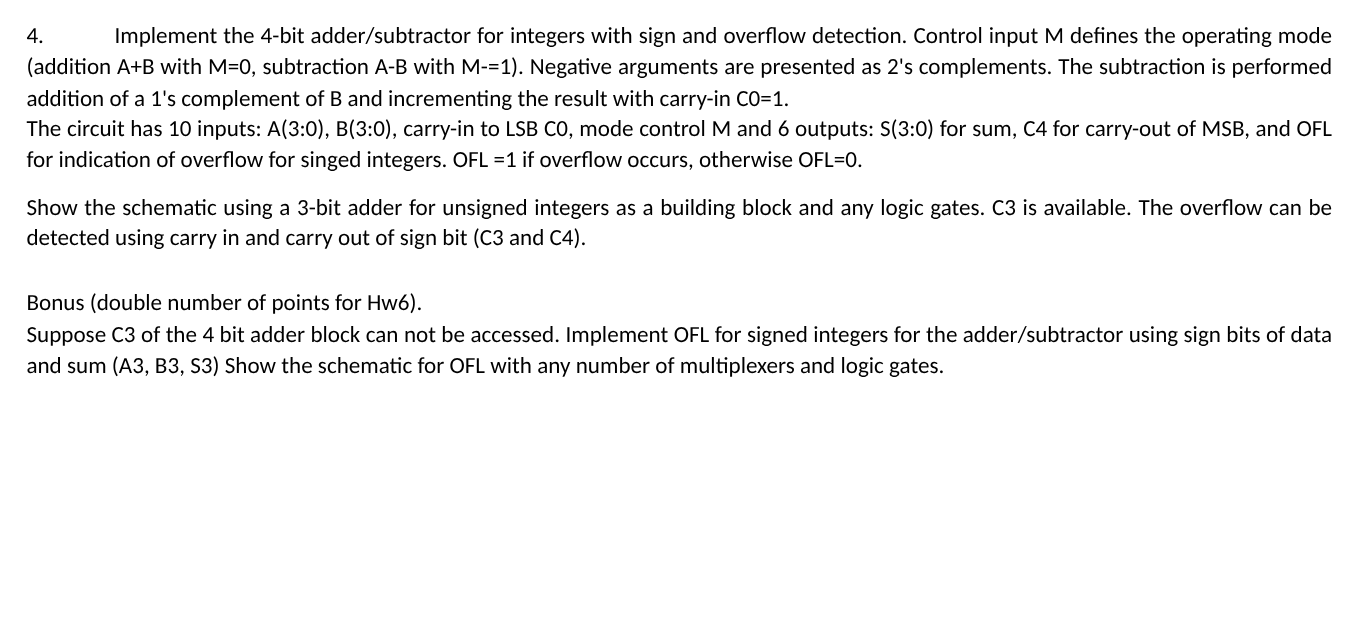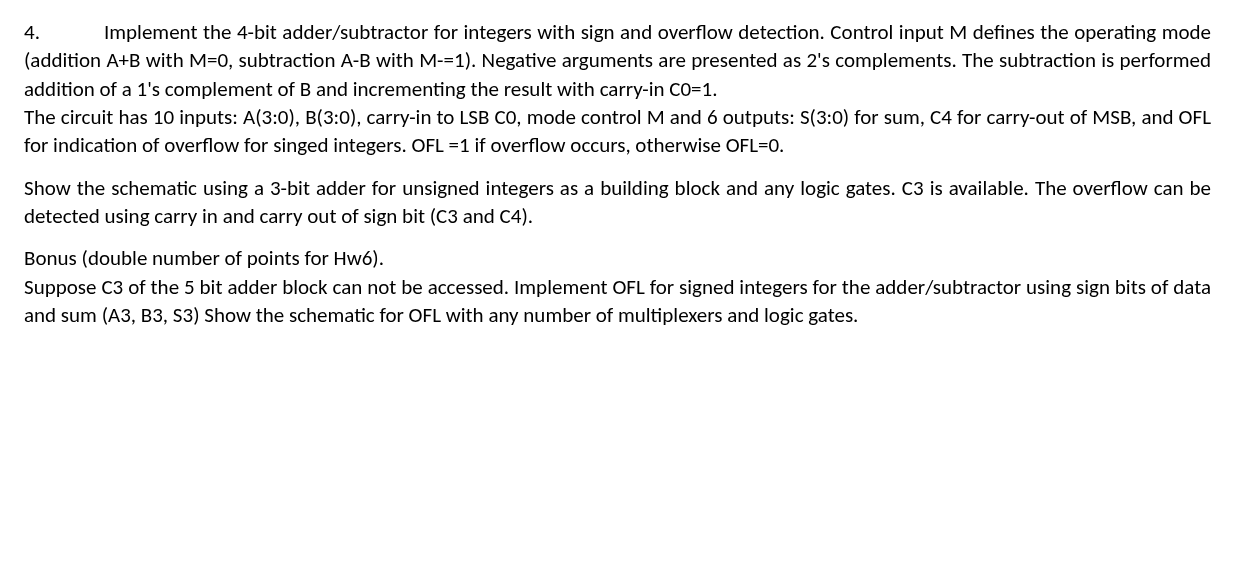--- a/index.html
+++ b/index.html
@@ -22,21 +22,21 @@
       vertical-align: top;
     }
     .para {
       margin-bottom: 14px;
       text-align: justify;
     }
     .para-first {
       text-align: justify;
     }
     .para-bonus {
-      margin-top: 14px;
+      margin-top: 31px;
       text-align: justify;
     }
   </style>
 </head>
 <body>
 
 <div>
 
   <p class="para para-first">
     <span class="problem-number">4.</span><span>Implement the 4-bit adder/subtractor for integers with sign and overflow detection. Control input M defines the operating mode (addition A+B with M=0, subtraction A-B with M-=1). Negative arguments are presented as 2's complements. The subtraction is performed addition of a 1's complement of B and incrementing the result with carry-in C0=1.</span>
@@ -45,16 +45,16 @@
   <p class="para" style="margin-top:-14px;">
     <span>The circuit has 10 inputs: A(3:0), B(3:0), carry-in to LSB C0, mode control M and 6 outputs: S(3:0) for sum, C4 for carry-out of MSB, and OFL for indication of overflow for singed integers.  OFL =1 if overflow occurs, otherwise OFL=0.</span>
   </p>
 
   <p class="para">
     <span>Show the schematic using a 3-bit adder for unsigned integers as a building block and any logic gates. C3 is available. The overflow can be detected using carry in and carry out of sign bit (C3 and C4).</span>
   </p>
 
   <p class="para-bonus">
     <span>Bonus (double number of points for Hw6).</span><br>
-    <span>Suppose C3 of the 5 bit adder block can not be accessed. Implement OFL for signed integers for the adder/subtractor using sign bits of data and sum (A3, B3, S3) Show the schematic for OFL with any number of multiplexers and logic gates.</span>
+    <span>Suppose C3 of the 4 bit adder block can not be accessed. Implement OFL for signed integers for the adder/subtractor using sign bits of data and sum (A3, B3, S3) Show the schematic for OFL with any number of multiplexers and logic gates.</span>
   </p>
 
 </div>
 
 </body></html>

